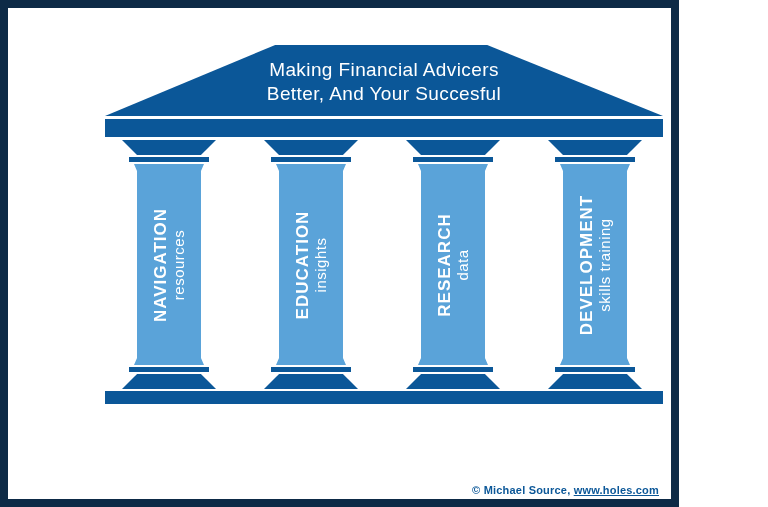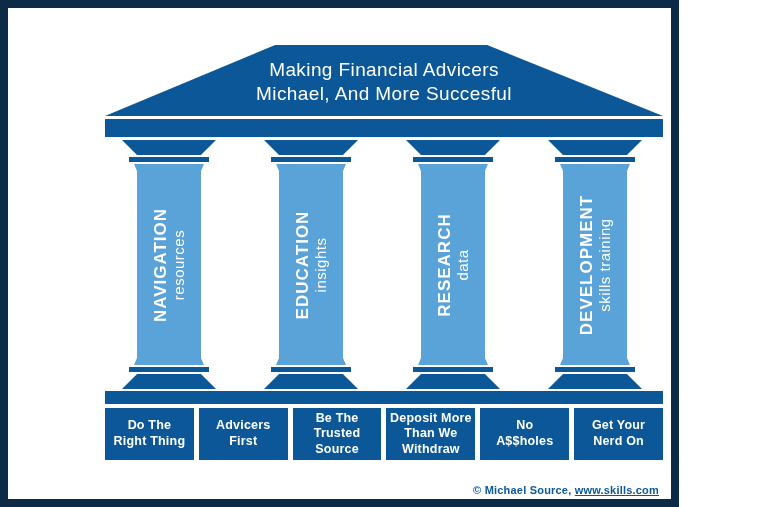--- a/index.html
+++ b/index.html
@@ -78,21 +78,21 @@
 </style>
 </head>
 <body>
 
 <div class="frame">
   <div class="stage">
 
     <div class="pediment"></div>
     <div class="pediment-title">
       <div>Making Financial Advicers</div>
-      <div>Michael, And More Succesful</div>
+      <div>Better, And Your Succesful</div>
     </div>
 
     <div class="architrave"></div>
 
     <div class="pillar" style="left:114px">
       <div class="cap-trap top"></div>
       <div class="cap-bar"></div>
       <div class="shaft">
         <div class="pillar-label">
           <div class="pillar-name">NAVIGATION</div>
@@ -137,35 +137,19 @@
           <div class="pillar-name">DEVELOPMENT</div>
           <div class="pillar-sub">skills training</div>
         </div>
       </div>
       <div class="cap-bar"></div>
       <div class="cap-trap bottom"></div>
     </div>
 
     <div class="stylobate"></div>
 
-    <div class="blocks-row">
-      <div class="block">Do The
-Right Thing</div>
-      <div class="block">Advicers
-First</div>
-      <div class="block">Be The
-Trusted
-Source</div>
-      <div class="block">Deposit More
-Than We
-Withdraw</div>
-      <div class="block">No
-A$$holes</div>
-      <div class="block">Get Your
-Nerd On</div>
-    </div>
 
     <div class="attribution">
-      <span>© Michael Source, </span><span class="link">www.skills.com</span>
+      <span>© Michael Source, </span><span class="link">www.holes.com</span>
     </div>
 
   </div>
 </div>
 
 </body></html>

